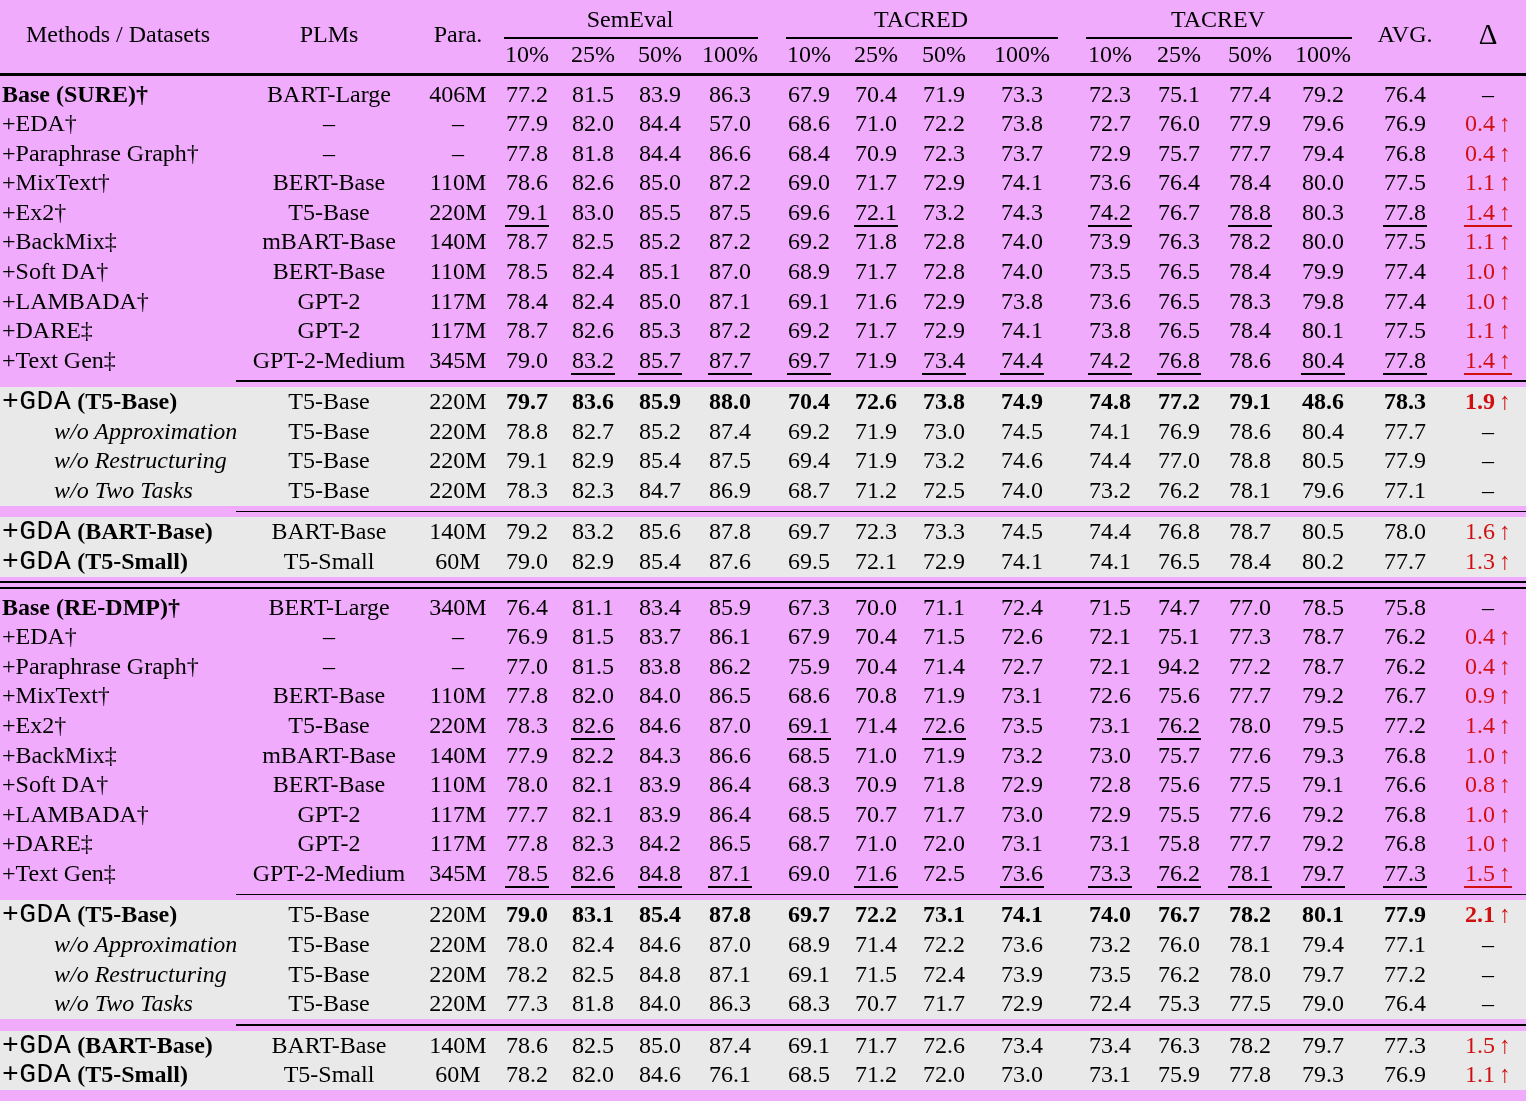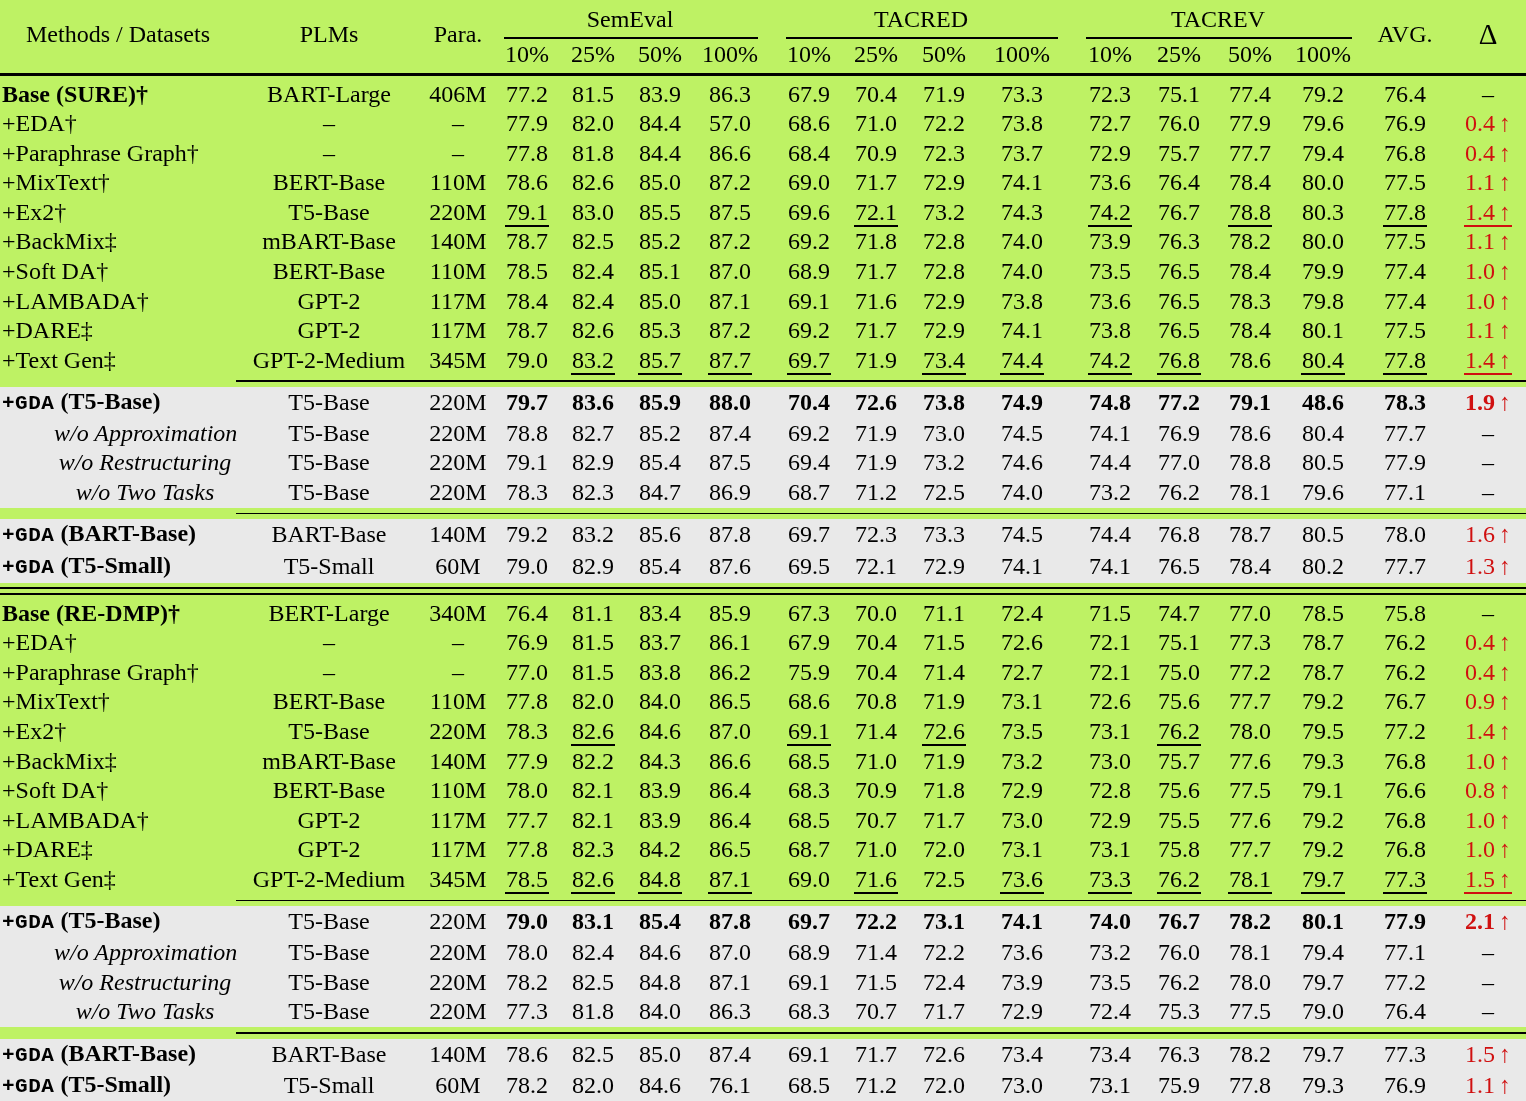--- a/index.html
+++ b/index.html
@@ -1,32 +1,32 @@
 <!DOCTYPE html>
 <html style="--red: #d01010; --shade: #e9e9e9; --ink: #000000;"><head>
 <meta charset="utf-8">
 <style>
   :root{ --red:#d01010; --shade:#e9e9e9; --ink:#000; }
   html,body{margin:0;padding:0;background:#fff;}
-  .page{width:1526px;height:1101px;overflow:hidden;background:#bef264;
+  .page{width:1526px;height:1101px;overflow:hidden;background:#f0abfc;
         font-family:"Liberation Serif","DejaVu Serif",serif;color:var(--ink);}
   table{border-collapse:collapse;table-layout:fixed;width:1526px;}
   th,td{padding:0;margin:0;font-weight:normal;font-size:24px;line-height:29.6px;
         white-space:nowrap;text-align:center;vertical-align:middle;overflow:visible;}
   thead th.h1{height:40px;vertical-align:middle;}
   thead th.h2{height:30px;vertical-align:middle;margin-top:6px;}
   thead th.group{position:relative;}
   thead th.group::after{content:"";position:absolute;left:10px;right:8px;bottom:1px;height:2px;background:var(--ink);}
   thead th.delta-h{font-size:29px;}
   tbody td{height:29.6px;}
   td.method{text-align:left;padding-left:2px;}
   tr.base td.method{font-weight:bold;}
   tr.gda td.method{font-weight:bold;}
-  tr.wo td.method{padding-left:54px;font-style:italic;text-align:center;}
-  .tt{font-family:"Liberation Mono","DejaVu Sans Mono",monospace;font-weight:bold;font-size:21px;letter-spacing:0.5px;}
+  tr.wo td.method{padding-left:54px;font-style:italic;}
+  .tt{font-family:"Liberation Mono","DejaVu Sans Mono",monospace;font-weight:normal;font-size:28px;letter-spacing:0.5px;}
   tr.bold-vals td.val,tr.bold-vals td.avg,tr.bold-vals td.delta{font-weight:bold;}
   tr.shaded td{background:var(--shade);}
   .u{display:inline-block;line-height:1.02;border-bottom:2px solid currentColor;padding:0 1px 1px;}
   td.delta{color:var(--red);}
   td.delta .dash{color:var(--ink);}
   .arrow{margin-left:4px;}
   
   td.rule{height:auto;}
   .r-heavy{height:2.5px;background:var(--ink);margin:3px 0 4px;}
   .r-thin{height:1.8px;background:var(--ink);margin:5px 0;}
@@ -495,21 +495,21 @@
           <td class="val"><span>81.5</span></td>
           <td class="val"><span>83.8</span></td>
           <td class="val"><span>86.2</span></td>
           <td class="spacer"></td>
           <td class="val"><span>75.9</span></td>
           <td class="val"><span>70.4</span></td>
           <td class="val"><span>71.4</span></td>
           <td class="val"><span>72.7</span></td>
           <td class="spacer"></td>
           <td class="val"><span>72.1</span></td>
-          <td class="val"><span>75.0</span></td>
+          <td class="val"><span>94.2</span></td>
           <td class="val"><span>77.2</span></td>
           <td class="val"><span>78.7</span></td>
           <td class="avg"><span>76.2</span></td>
           <td class="delta"><span><span class="dnum">0.4</span><span class="arrow">↑</span></span></td>
         </tr>
         <tr class="plain">
           <td class="method"><span>+MixText†</span></td>
           <td class="plm"><span>BERT-Base</span></td>
           <td class="para"><span>110M</span></td>
           <td class="val"><span>77.8</span></td>

